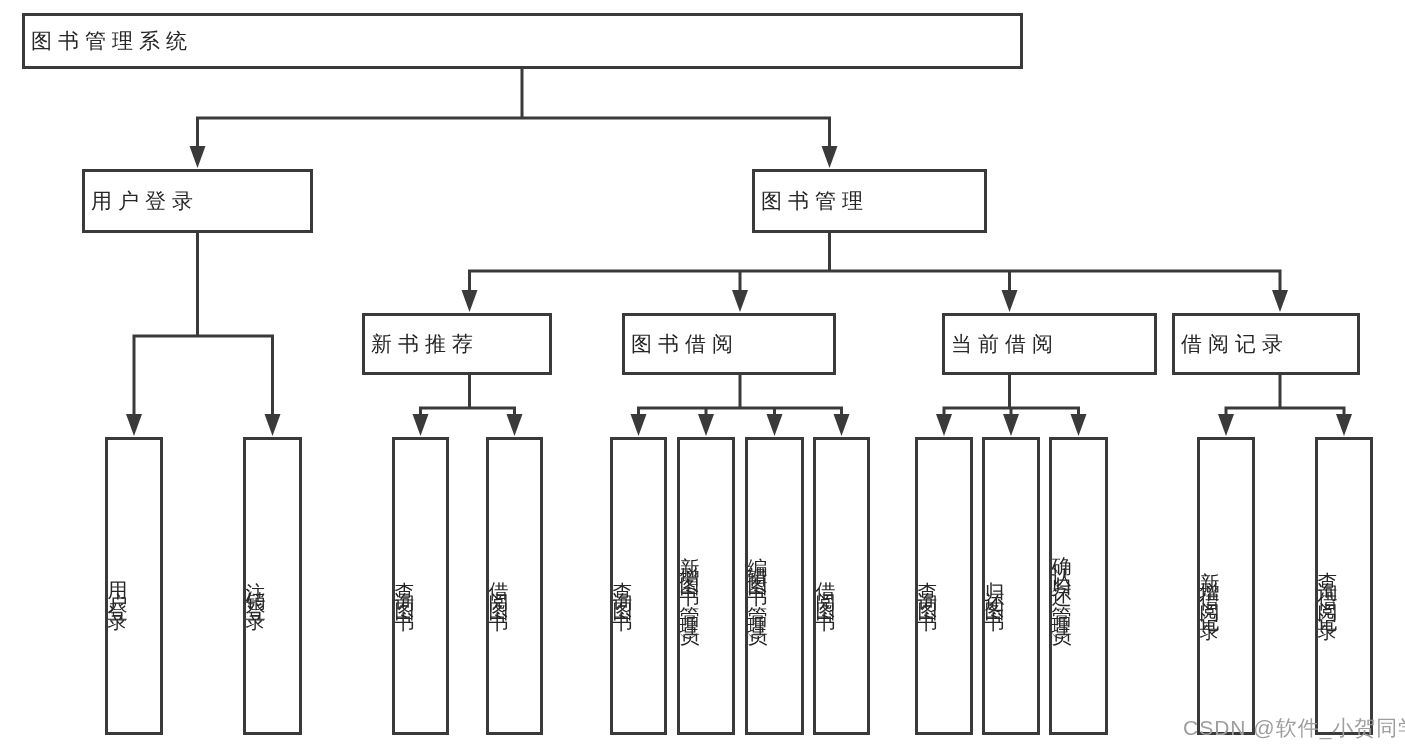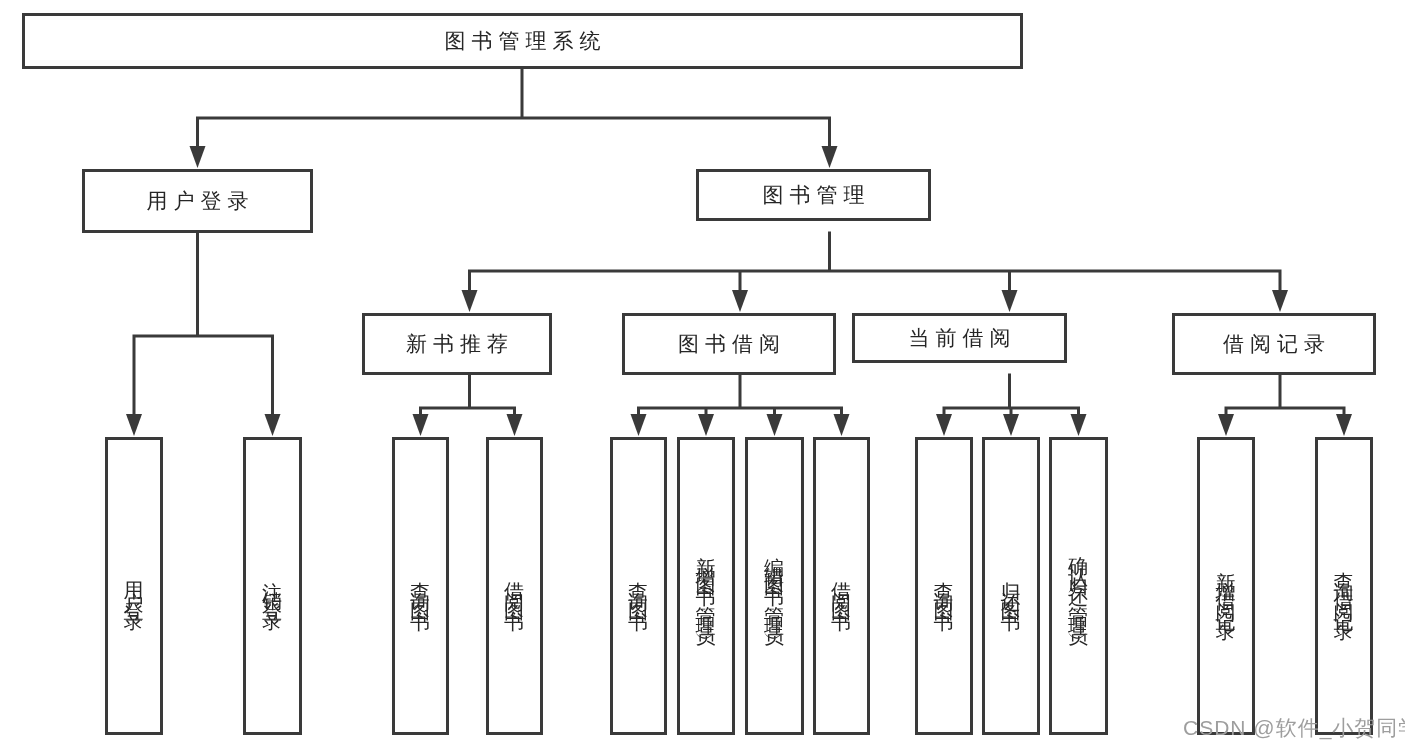--- a/index.html
+++ b/index.html
@@ -20,21 +20,21 @@
   .connectors { position: absolute; left: 0; top: 0; width: 1405px; height: 747px; }
   .connectors path { stroke: var(--line); stroke-width: 3; fill: none; stroke-linecap: square; }
   .connectors polygon { fill: var(--line); stroke: none; }
   .box {
     position: absolute;
     box-sizing: border-box;
     background: #ffffff;
     border: 3px solid var(--line);
     display: flex;
     align-items: center;
-    justify-content: center;
+    justify-content: flex-start;
     color: var(--text);
   }
   .hbox .lbl { font-size: 21px; letter-spacing: 6px; white-space: nowrap; text-indent: 6px; }
   .vbox .lbl {
     writing-mode: vertical-rl;
     text-orientation: mixed;
     font-size: 20px;
     line-height: 1;
     letter-spacing: 10px;
     white-space: nowrap;
@@ -91,34 +91,34 @@
     <polygon points="1336,414 1352,414 1344,436"></polygon>
   </svg>
 
   <div class="box hbox" style="left:22px;top:13px;width:1001px;height:56px">
     <span class="lbl">图书管理系统</span>
   </div>
 
   <div class="box hbox" style="left:82px;top:169px;width:231px;height:64px">
     <span class="lbl">用户登录</span>
   </div>
-  <div class="box hbox" style="left:696px;top:169px;width:235px;height:52px">
+  <div class="box hbox" style="left:752px;top:169px;width:235px;height:64px">
     <span class="lbl">图书管理</span>
   </div>
 
   <div class="box hbox" style="left:362px;top:313px;width:190px;height:62px">
     <span class="lbl">新书推荐</span>
   </div>
   <div class="box hbox" style="left:622px;top:313px;width:214px;height:62px">
     <span class="lbl">图书借阅</span>
   </div>
-  <div class="box hbox" style="left:852px;top:313px;width:215px;height:50px">
+  <div class="box hbox" style="left:942px;top:313px;width:215px;height:62px">
     <span class="lbl">当前借阅</span>
   </div>
-  <div class="box hbox" style="left:1172px;top:313px;width:204px;height:62px">
+  <div class="box hbox" style="left:1172px;top:313px;width:188px;height:62px">
     <span class="lbl">借阅记录</span>
   </div>
 
   <div class="box vbox" style="left:105px;top:437px;width:58px;height:298px">
     <span class="lbl">用户登录</span>
   </div>
   <div class="box vbox" style="left:243px;top:437px;width:59px;height:298px">
     <span class="lbl">注销登录</span>
   </div>
 

